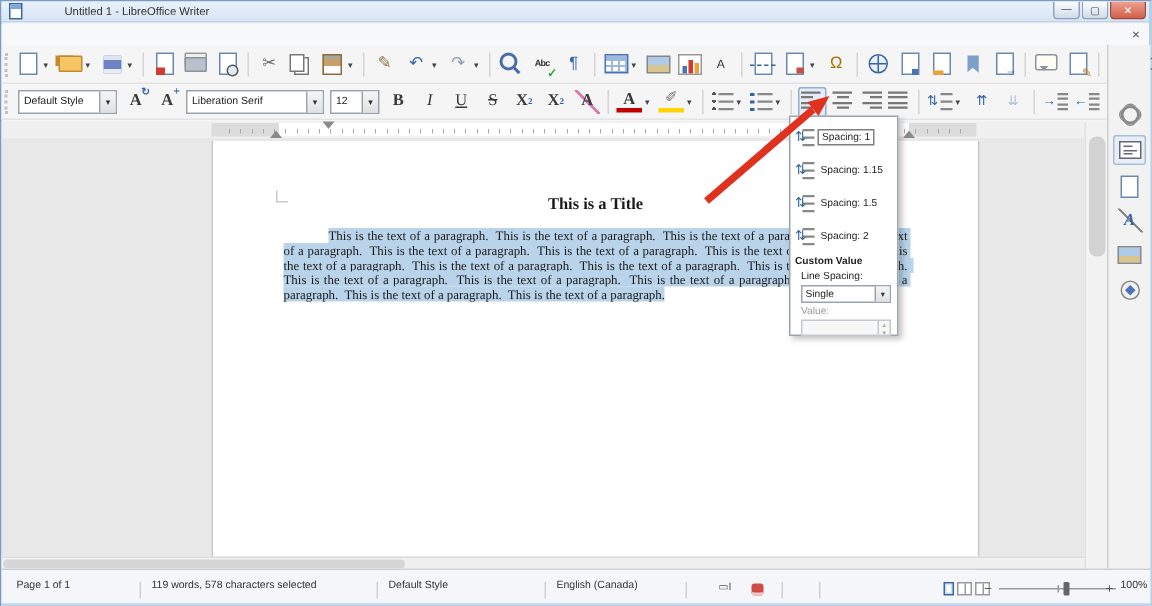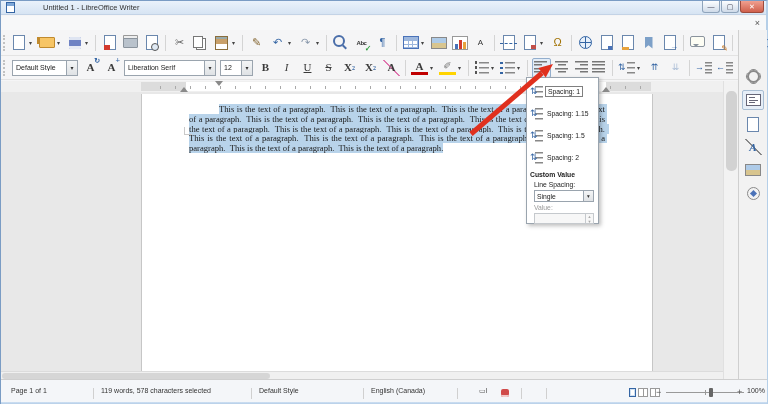--- a/index.html
+++ b/index.html
@@ -466,20 +466,21 @@
     <span class="ticks"></span>
     <span><span class="ruler-num" style="left: 245px;"></span><span class="ruler-num" style="left: 305px;"></span><span class="ruler-num" style="left: 365px;"></span><span class="ruler-num" style="left: 425px;"></span><span class="ruler-num" style="left: 485px;"></span><span class="ruler-num" style="left: 545px;"></span></span>
     <span class="ind-first"></span>
     <span class="ind-left"></span>
     <span class="ind-right"></span>
   </div>
 
   <div class="docarea">
     <div class="page">
       <span class="corner"></span>
+      <div class="doc-title">This is a Title</div>
       <div class="doc-para"><span class="sel">This is the text of a paragraph.  This is the text of a paragraph.  This is the text of a paragraph.  This is the text of a paragraph.  This is the text of a paragraph.  This is the text of a paragraph.  This is the text of a paragraph.  This is the text of a paragraph.  This is the text of a paragraph.  This is the text of a paragraph.  This is the text of a paragraph.  This is the text of a paragraph.  This is the text of a paragraph.  This is the text of a paragraph.  This is the text of a paragraph.  This is the text of a paragraph.  This is the text of a paragraph.</span></div>
     </div>
     <div class="hscroll">
       <span class="hthumb"></span>
     </div>
   </div>
 
   <div class="vscroll">
     <span class="vthumb"></span>
   </div>

